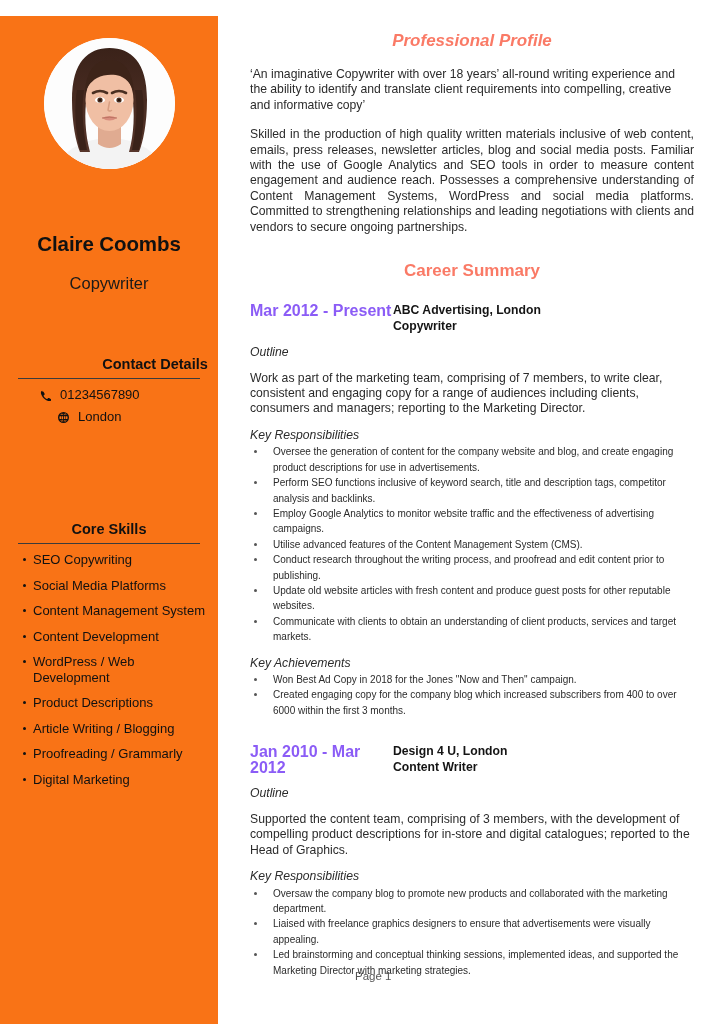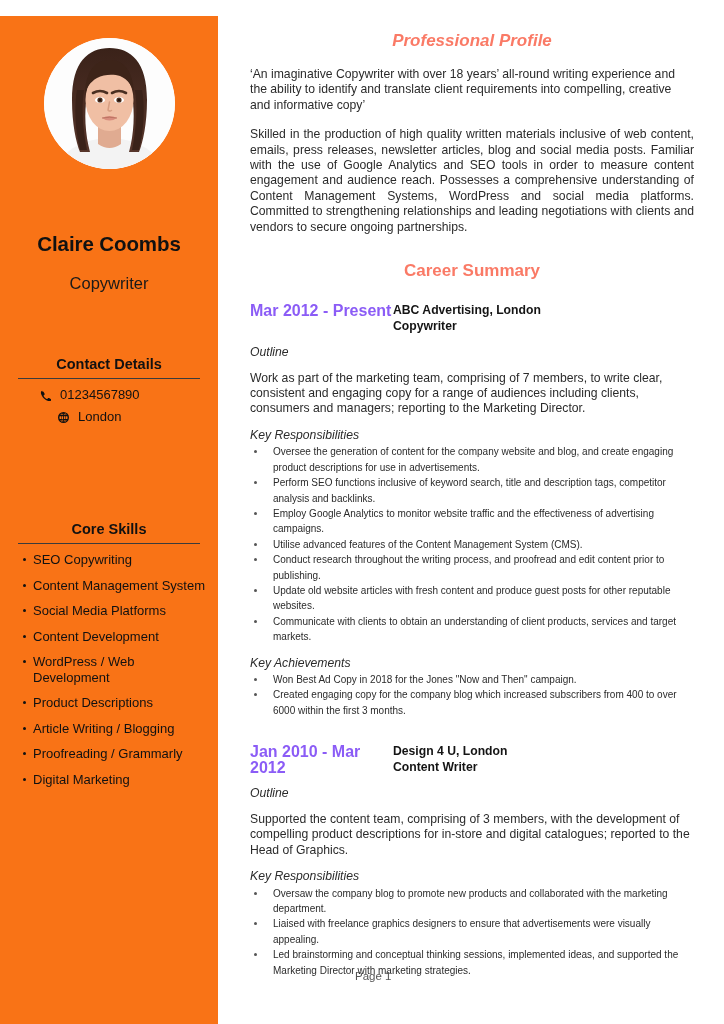--- a/index.html
+++ b/index.html
@@ -73,21 +73,21 @@
     color: #111111;
   }
   .side-rule {
     position: absolute;
     left: 18px;
     width: 182px;
     height: 1px;
     background: #3b3b3b;
   }
 
-  #contact-head { top: 340px; }
+  #contact-head { top: 340px; padding-left: 46px; }
   #contact-rule { top: 362px; }
 
   #contact-list {
     position: absolute;
     left: 0;
     top: 371px;
     width: 180px;
     font-size: 13px;
     color: #111111;
   }
@@ -308,22 +308,22 @@
         </span>
         <span class="contact-txt">London</span>
       </div>
     </div>
 
     <div id="skills-head" class="side-section-head">Core Skills</div>
     <div id="skills-rule" class="side-rule"></div>
 
     <ul id="skills-list">
         <li>SEO Copywriting</li>
+        <li>Social Media Platforms</li>
         <li>Content Management System</li>
-        <li>Social Media Platforms</li>
         <li>Content Development</li>
         <li>WordPress / Web Development</li>
         <li>Product Descriptions</li>
         <li>Article Writing / Blogging</li>
         <li>Proofreading / Grammarly</li>
         <li>Digital Marketing</li>
       </ul>
   </div>
 
   <div id="main">

